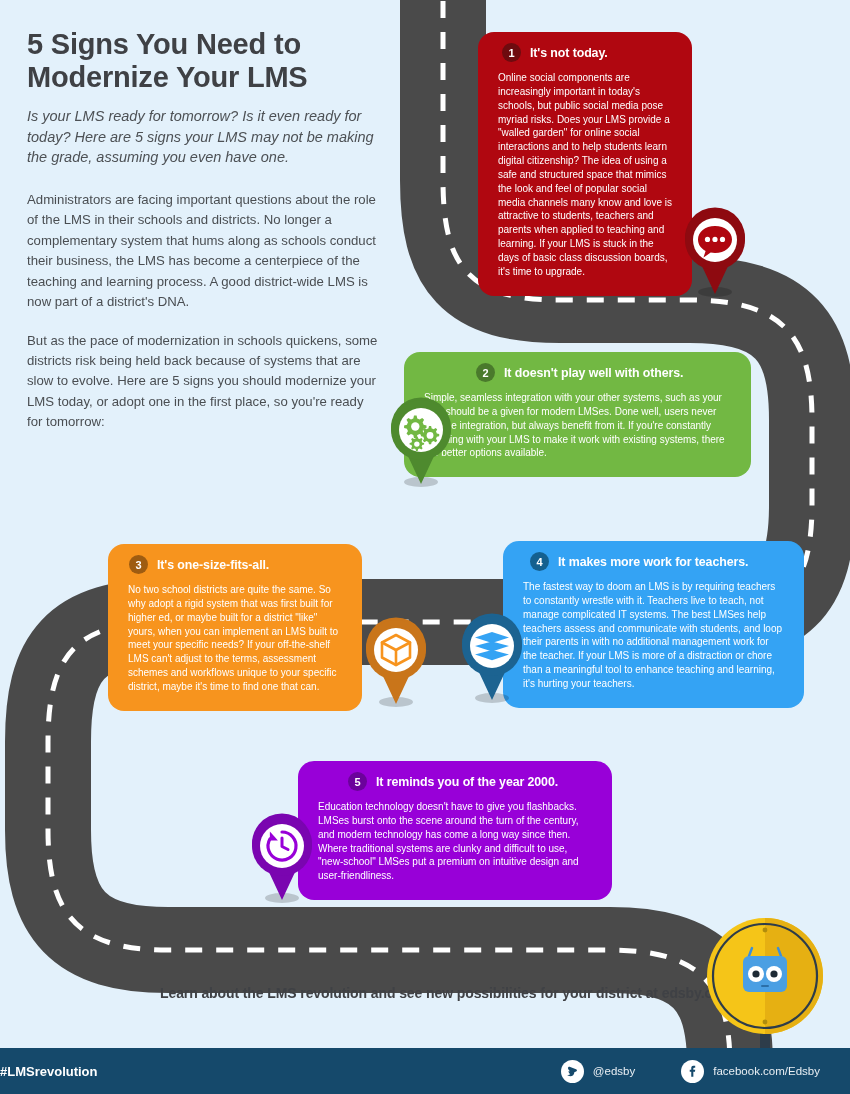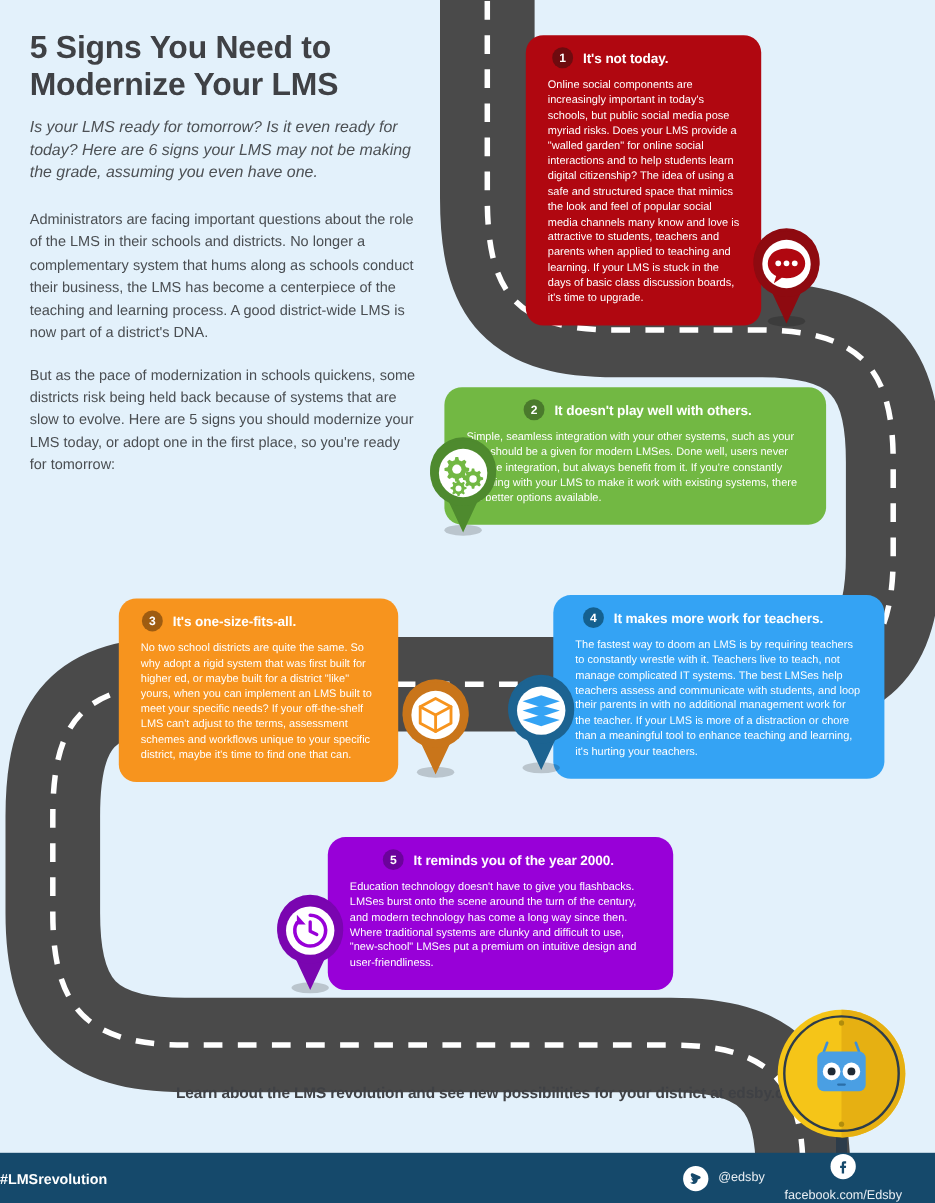--- a/index.html
+++ b/index.html
@@ -100,21 +100,21 @@
   #footer{
     position:absolute;left:0;bottom:0;width:850px;height:46px;
     background:#15496b;z-index:8;
     display:flex;align-items:center;
   }
   #footer .hashtag{
     color:#ffffff;font-size:13px;font-weight:bold;
   }
   #footer .socials{
     margin-left:auto;margin-right:30px;
-    display:flex;align-items:center;gap:18px;
+    display:flex;align-items:center;gap:46px;
   }
   #footer .social{display:flex;align-items:center;gap:9px;}
   #footer .social .s-label{color:#e8eef3;font-size:11.5px;}
   .sicon{
     width:23px;height:23px;border-radius:50%;
     background:#ffffff;display:flex;align-items:center;justify-content:center;
     flex:0 0 auto;
   }
 </style>
 </head>
@@ -154,21 +154,21 @@
              C 75,622 48,656 48,742
              L 48,830
              C 48,915 78,950 168,950
              L 610,950
              C 700,950 730,985 730,1065
              L 730,1130" fill="none" stroke="#ffffff" stroke-width="5" stroke-dasharray="17 14" stroke-linecap="butt"></path>
   </svg>
 
   <div class="intro">
     <h1>5 Signs You Need to Modernize Your LMS</h1>
-    <p class="lede">Is your LMS ready for tomorrow? Is it even ready for today? Here are 6 signs your LMS may not be making the grade, assuming you even have one.</p>
+    <p class="lede">Is your LMS ready for tomorrow? Is it even ready for today? Here are 5 signs your LMS may not be making the grade, assuming you even have one.</p>
     <p class="body">Administrators are facing important questions about the role of the LMS in their schools and districts. No longer a complementary system that hums along as schools conduct their business, the LMS has become a centerpiece of the teaching and learning process. A good district-wide LMS is now part of a district's DNA.</p>
     <p class="body">But as the pace of modernization in schools quickens, some districts risk being held back because of systems that are slow to evolve. Here are 5 signs you should modernize your LMS today, or adopt one in the first place, so you're ready for tomorrow:</p>
   </div>
 
   <div class="card" id="card-1">
     <div class="card-head">
       <span class="num">1</span>
       <span class="card-title">It's not today.</span>
     </div>
     <p class="card-body">Online social components are increasingly important in today's schools, but public social media pose myriad risks. Does your LMS provide a "walled garden" for online social interactions and to help students learn digital citizenship? The idea of using a safe and structured space that mimics the look and feel of popular social media channels many know and love is attractive to students, teachers and parents when applied to teaching and learning. If your LMS is stuck in the days of basic class discussion boards, it's time to upgrade.</p>
@@ -294,21 +294,21 @@
     <span class="hashtag">#LMSrevolution</span>
     <div class="socials">
       <a class="social" href="#" style="text-decoration:none;">
         <span class="sicon">
           <svg width="14" height="14" viewBox="0 0 24 24">
               <path d="M5 7 C5 5 7 4 9 5 L19 9 C21 10 21 12 19 13 L16 14 C16 18 13 21 9 21 C7 21 5 20 4 19 C7 19 8 18 9 17 C7 16 6 14 6 12 C7 12.5 8 12.6 8.6 12.4 C6.6 11.2 5.6 9.3 5 7 Z" fill="#15496b"></path>
             </svg>
         </span>
         <span class="s-label">@edsby</span>
       </a>
-      <a class="social" href="#" style="text-decoration:none;flex-direction:column;">
+      <a class="social" href="#" style="text-decoration:none;">
         <span class="sicon">
           <svg width="14" height="14" viewBox="0 0 24 24">
               <path d="M15 3 h-2.6 C9.8 3 9 4.8 9 7.2 V10 H6.4 v3.4 H9 V22 h3.6 v-8.6 h2.8 L15.8 10 H12.6 V7.6 c0-.9 .3-1.3 1.2-1.3 H15.8 V3 Z" fill="#15496b"></path>
             </svg>
         </span>
         <span class="s-label">facebook.com/Edsby</span>
       </a>
     </div>
   </div>
 

